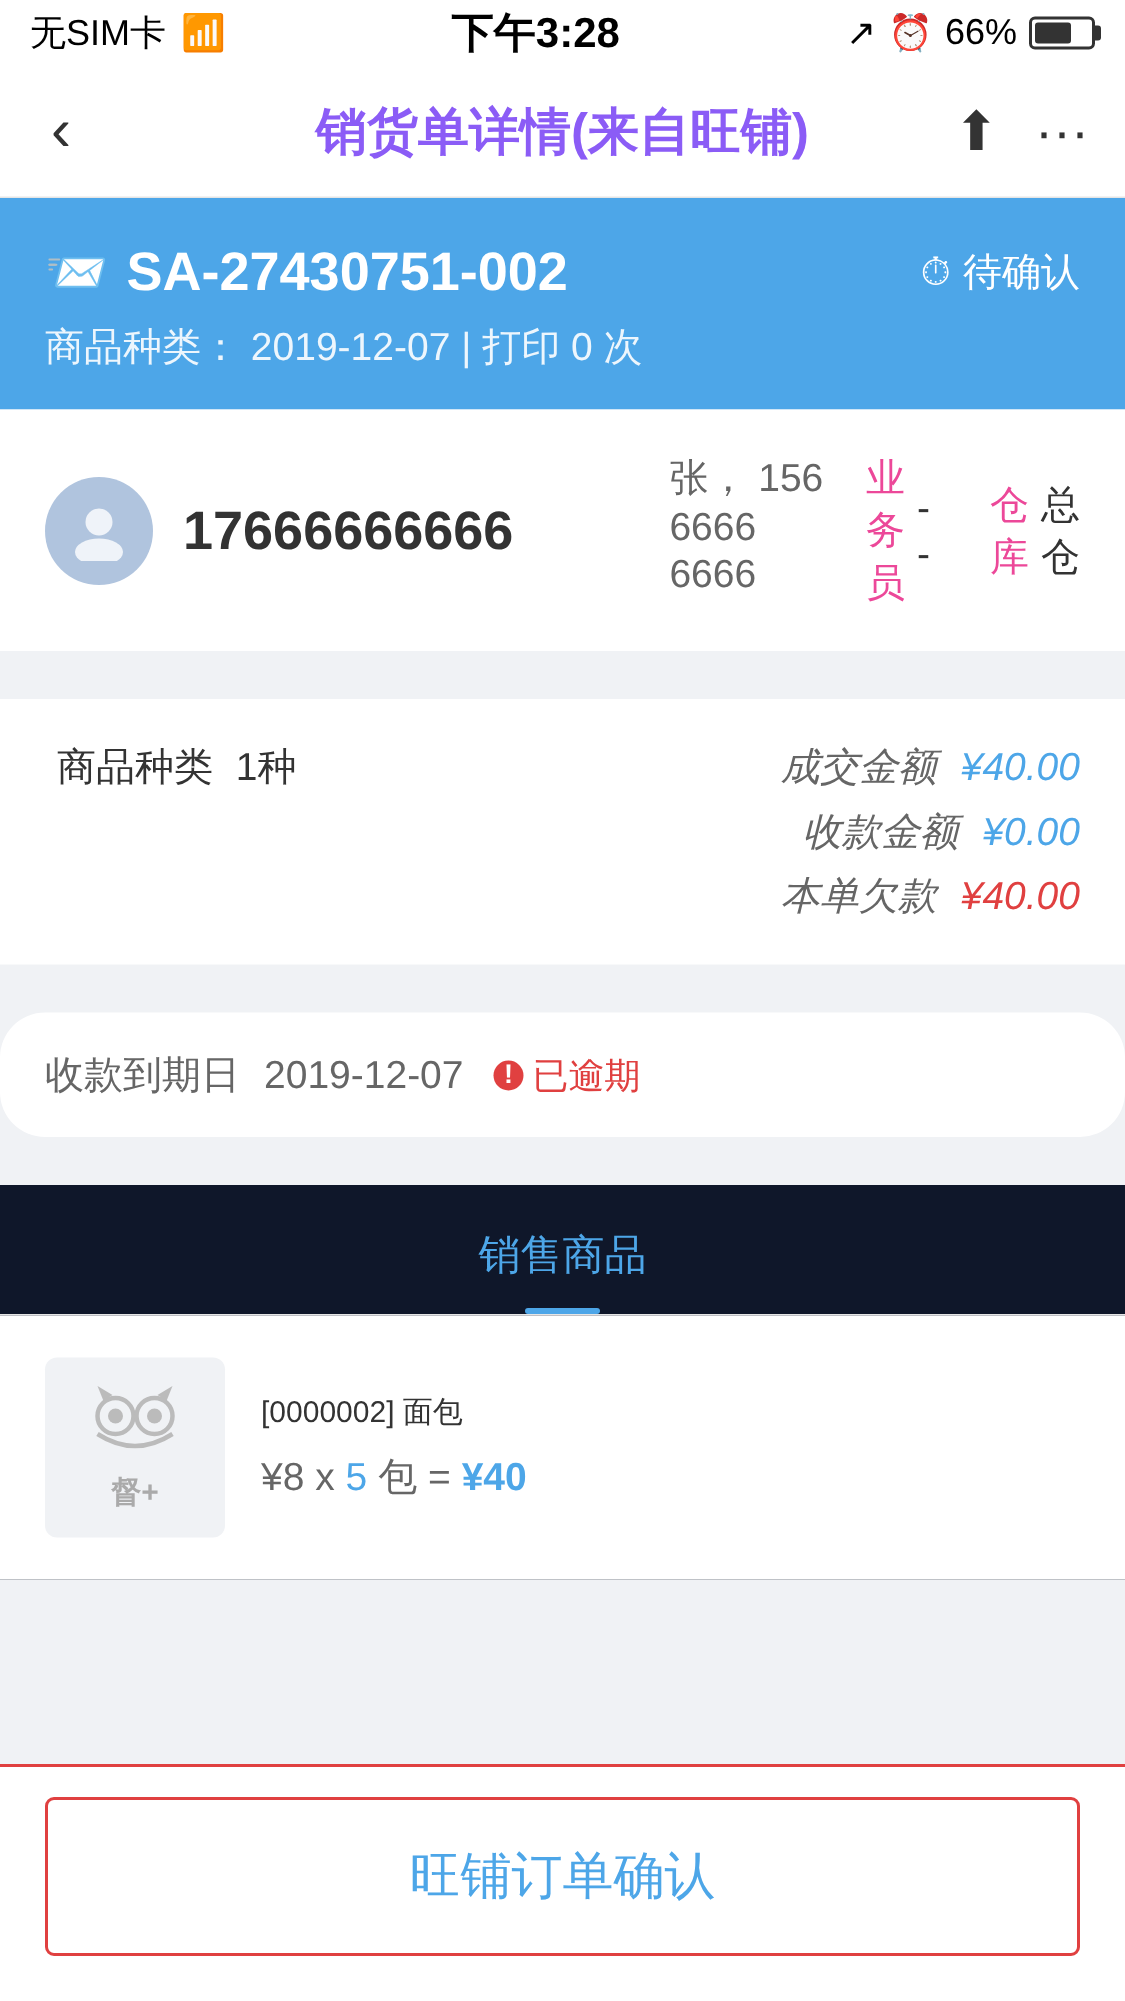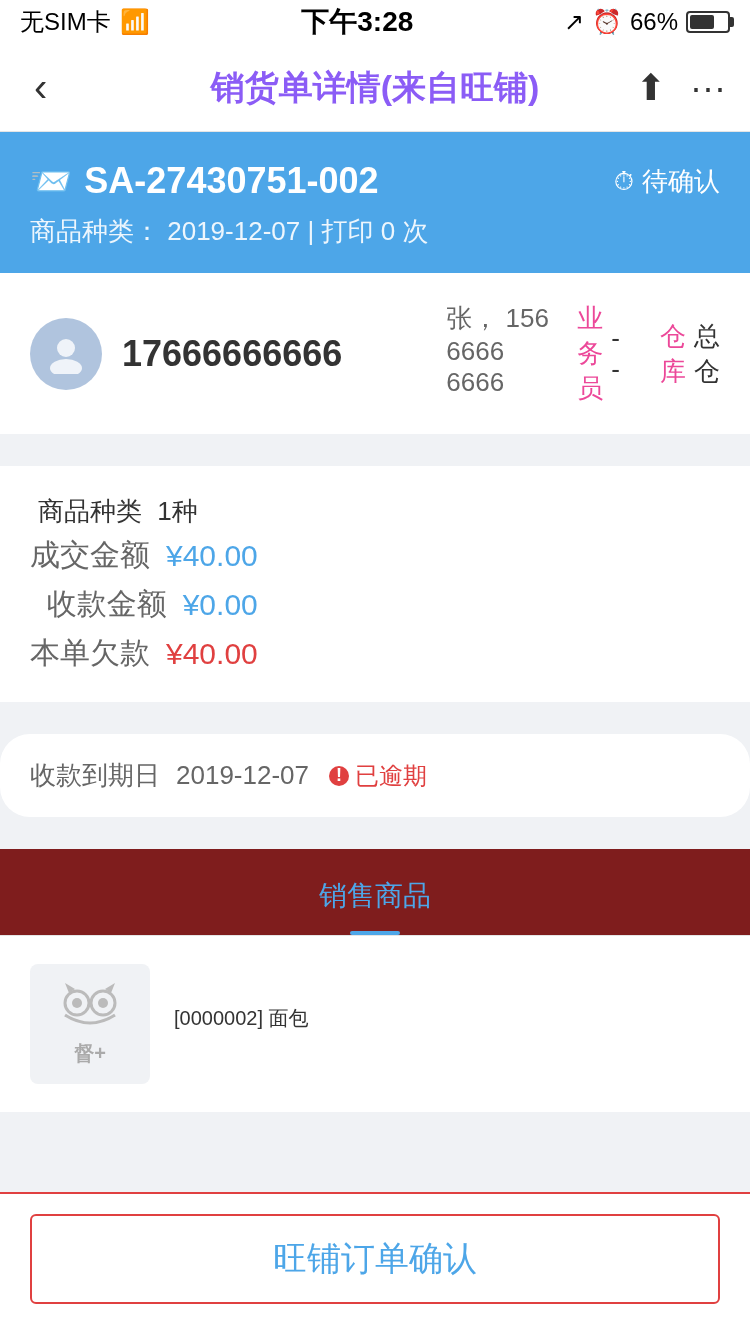--- a/index.html
+++ b/index.html
@@ -156,37 +156,37 @@
     
     .summary-section {
       background: #fff;
       padding: 28px 30px;
       margin-bottom: 16px;
     }
     .summary-row {
       display: flex;
       align-items: flex-start;
       justify-content: space-between;
-      flex-direction: column;
     }
     .summary-left { }
     .summary-item { font-size: 26px; color: #666; margin-bottom: 6px; }
     .summary-item span { color: #333; margin-left: 8px; }
     .summary-right {
       display: flex;
       flex-direction: column;
       align-items: flex-end;
       gap: 8px;
     }
     .summary-line {
       display: flex;
       align-items: center;
       gap: 16px;
-      font-size: 30px;
+      font-size: 26px;
       color: #666;
+      font-style: italic;
     }
     .amount-blue { color: #4da6e8; }
     .amount-red { color: #e04040; }
 
     
     .due-section {
       background: #fff;
       padding: 24px 30px;
       margin-bottom: 16px;
       display: flex;
@@ -210,21 +210,21 @@
       width: 20px; height: 20px; border-radius: 50%;
       background: #e04040;
       display: flex; align-items: center; justify-content: center;
       color: #fff;
       font-size: 18px;
       font-weight: 700;
     }
 
     
     .tabs-section {
-      background: #7f1d1d;
+      background: #0f172a;
       margin-bottom: 18px;
     }
     .tabs-header {
       display: flex;
       border-bottom: 1px solid #e5e5e5;
     }
     .tab-item {
       flex: 1;
       text-align: center;
       padding: 28px 0 20px;
@@ -300,21 +300,21 @@
       position: fixed;
       bottom: 0;
       left: 0;
       width: 750px;
       background: #fff;
       padding: 20px 30px 30px;
       border-top: 2px solid #e04040;
     }
     .confirm-btn {
       width: 100%;
-      height: 90px;
+      height: 106px;
       border: 2px solid #e04040;
       background: #fff;
       color: #4da6e8;
       font-size: 34px;
       font-weight: 500;
       border-radius: 6px;
       cursor: pointer;
       display: flex;
       align-items: center;
       justify-content: center;
@@ -461,20 +461,28 @@
           <path d="M56 12 L60 2 L50 8" fill="#bbb"></path>
         </svg>
         <span class="plus-text">督+</span>
       </div>
     </div>
     <div class="product-info">
       <div class="product-name">
         <span>[0000002]</span>
         <span>面包</span>
       </div>
+      <div class="product-price">
+        <span>¥8</span>
+        <span> x </span>
+        <span class="qty">5</span>
+        <span>包</span>
+        <span> = </span>
+        <span class="total">¥40</span>
+      </div>
     </div>
   </div>
 </div>
 
 <div class="content-area" style="height: 240px;"></div>
 
 <div class="bottom-bar">
   <button class="confirm-btn">旺铺订单确认</button>
 </div>
 

